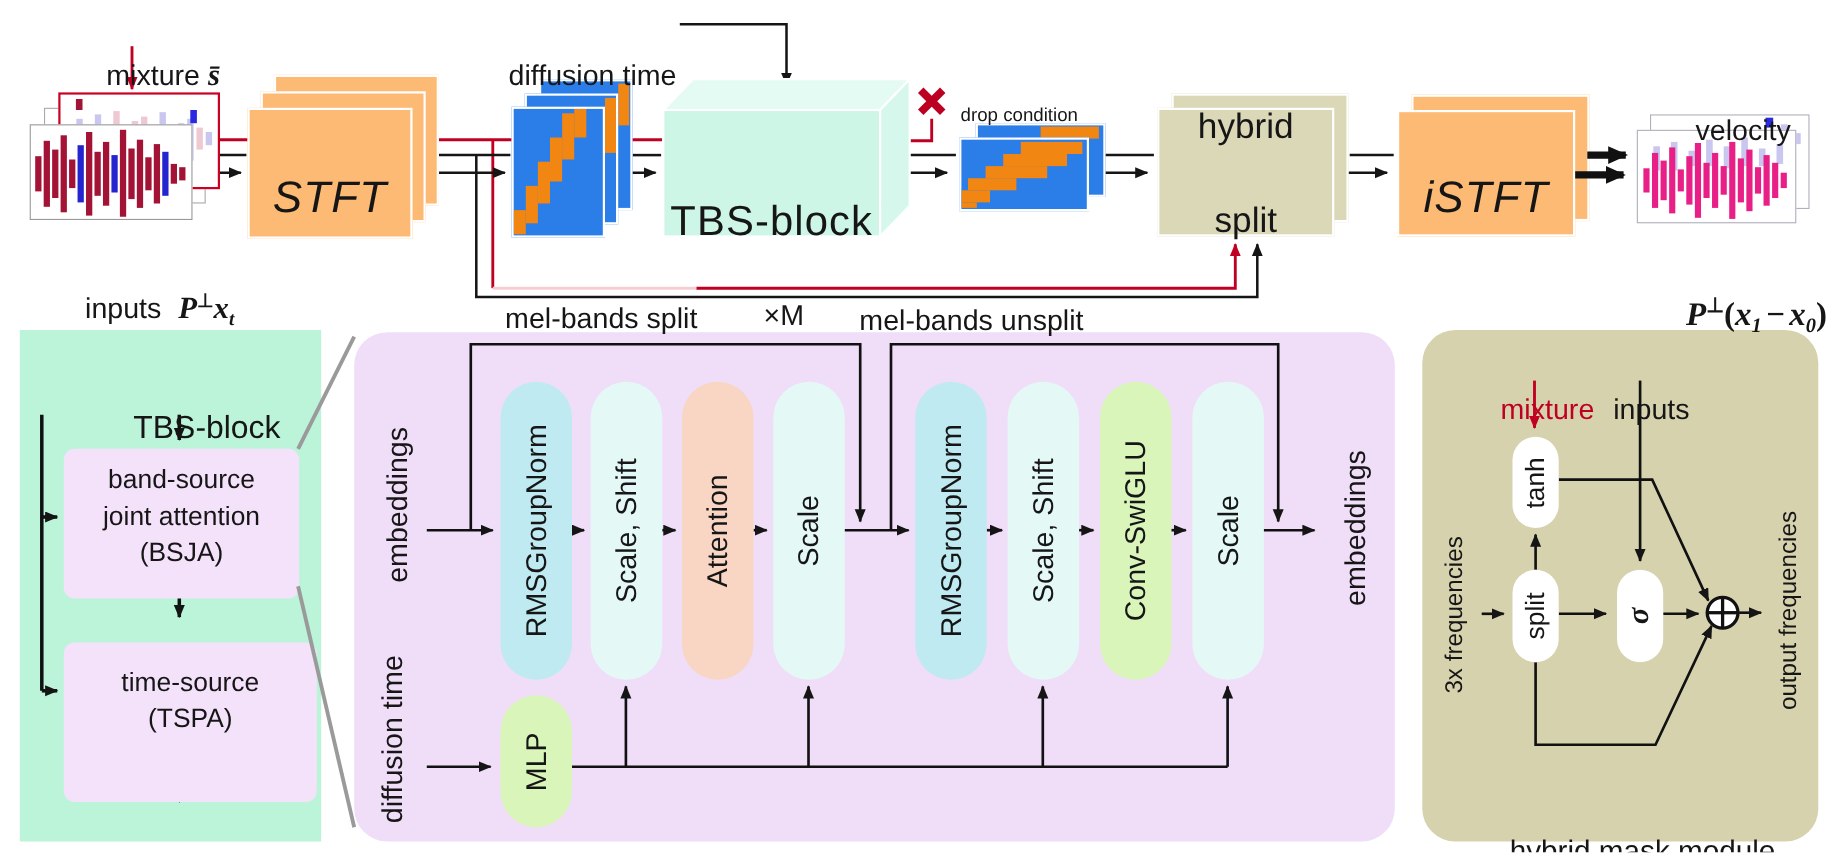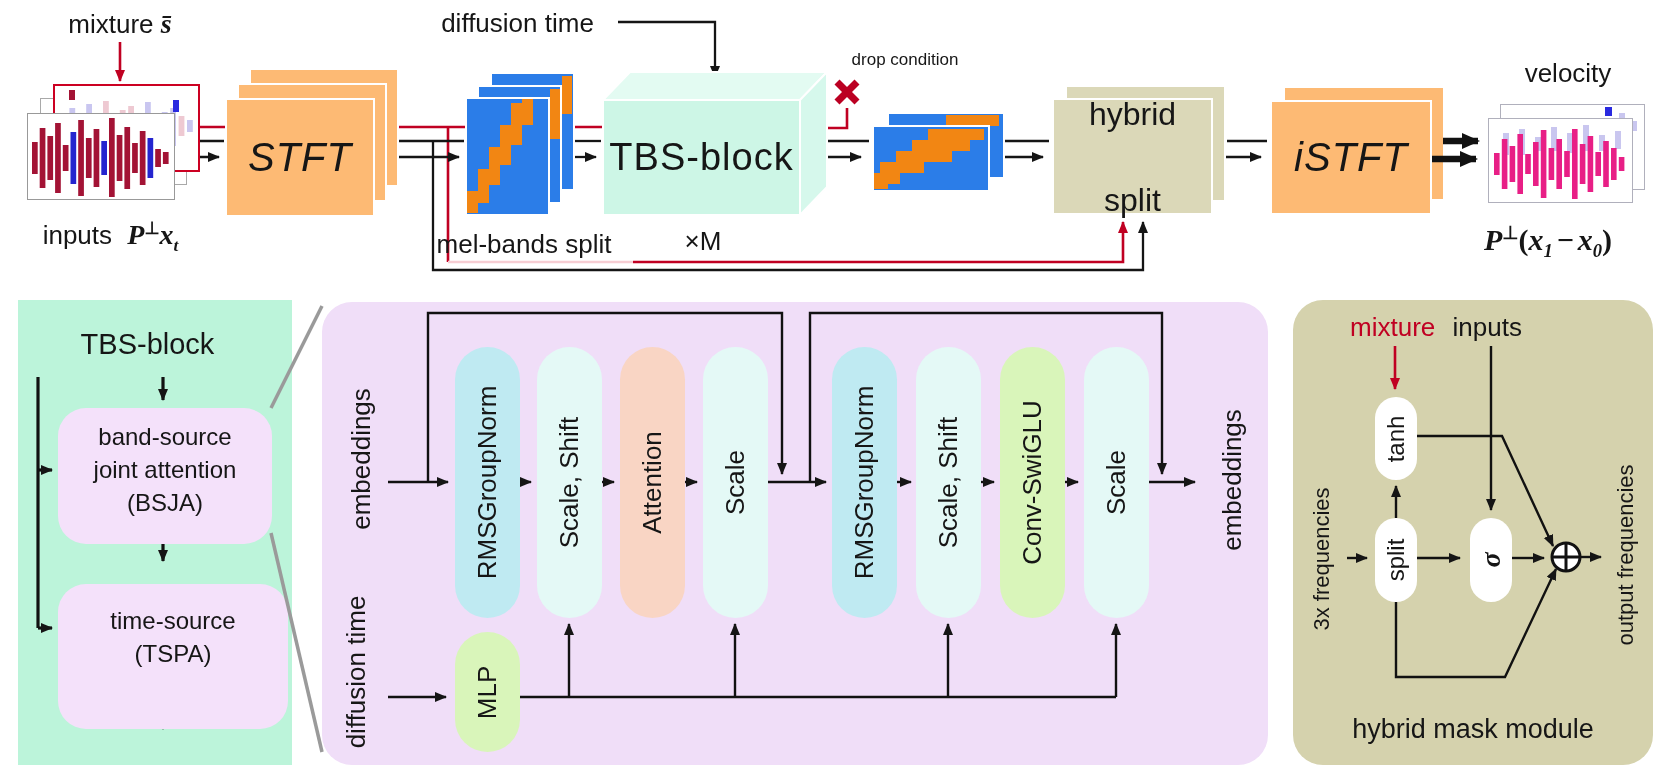--- a/index.html
+++ b/index.html
@@ -8,29 +8,29 @@
   svg.layer{position:absolute;left:0;top:0;width:1661px;height:775px;}
   .panel{position:absolute;}
   .panel-mint{background:#bcf4da;}
   .panel-lav{background:#f0def8;border-radius:30px;}
   .panel-khaki{background:#d5d2ad;border-radius:30px;}
   .card{position:absolute;border:2px solid #ffffff;box-sizing:border-box;}
   .card-gray{background:#fdba74;font-style:italic;}
   .card-blue{background:#2b7de8;}
   .card-khaki{background:#dbd8b8;gap:48px;}
   .card-wave{background:#ffffff;}
-  .lab{position:absolute;text-align:center;white-space:nowrap;}
+  .lab{position:absolute;text-align:right;white-space:nowrap;margin-top:45px;}
   .big-op{display:flex;align-items:center;justify-content:center;font-size:40px;letter-spacing:1px;}
   .hybrid-lab{display:flex;flex-direction:column;align-items:center;justify-content:center;font-size:32px;line-height:38px;}
   .pill{position:absolute;border-radius:33px;display:flex;align-items:center;justify-content:center;}
   .pill span, .rot{transform:rotate(-90deg);white-space:nowrap;display:block;}
   .vlab{position:absolute;display:flex;align-items:center;justify-content:center;transform:rotate(-90deg);white-space:nowrap;}
   .c-cyan{background:#bfeaf2;} .c-pale{background:#e4f9f6;} .c-peach{background:#f9d5c4;}
   .c-green{background:#d9f5ba;} .c-white{background:#ffffff;}
-  .roundbox{position:absolute;background:#f4e1fa;border-radius:28px;text-align:center;}
+  .roundbox{position:absolute;background:#f4e1fa;border-radius:10px;text-align:center;}
   .roundbox .ln{font-size:24px;line-height:33px;}
   .mi{font-family:"Liberation Serif","DejaVu Serif",serif;font-style:italic;font-weight:bold;}
   .msup{font-size:0.62em;vertical-align:super;font-family:"Liberation Serif",serif;font-weight:bold;font-style:normal;}
   .msub{font-size:0.62em;vertical-align:sub;font-family:"Liberation Serif",serif;font-weight:bold;}
   .msub.it{font-style:italic;}
   .mup{font-family:"Liberation Serif",serif;font-weight:bold;font-style:normal;}
   .f26{font-size:26px;} .f28{font-size:28px;} .f30{font-size:30px;} .f17{font-size:17px;}
   .red-t{color:#c00022;}
 </style>
 </head>
@@ -372,18 +372,19 @@
   <div class="lab f26" style="left:420px;top:8px;width:195px;">diffusion time</div>
   <div class="lab f17" style="left:830px;top:50px;width:150px;">drop condition</div>
   <div class="lab f26" style="left:8px;top:218px;width:205px;">
     <span>inputs</span>
     <span class="mi f28" style="margin-left:8px;">
       <span>P</span><span class="msup">⊥</span><span>x</span><span class="msub it">t</span>
     </span>
   </div>
   <div class="lab f26" style="left:414px;top:229px;width:220px;">mel-bands split</div>
   <div class="lab f26" style="left:675px;top:226px;width:56px;">×M</div>
+  <div class="lab f26" style="left:755px;top:231px;width:230px;">mel-bands unsplit</div>
   <div class="lab f26" style="left:1508px;top:58px;width:120px;">velocity</div>
   <div class="lab mi f30" style="left:1435px;top:222px;width:226px;">
     <span>P</span><span class="msup">⊥</span><span class="mup">(</span><span>x</span><span class="msub">1</span><span class="mup" style="padding:0 4px;">−</span><span>x</span><span class="msub">0</span><span class="mup">)</span>
   </div>
 
 </div>
 
 </body></html>

